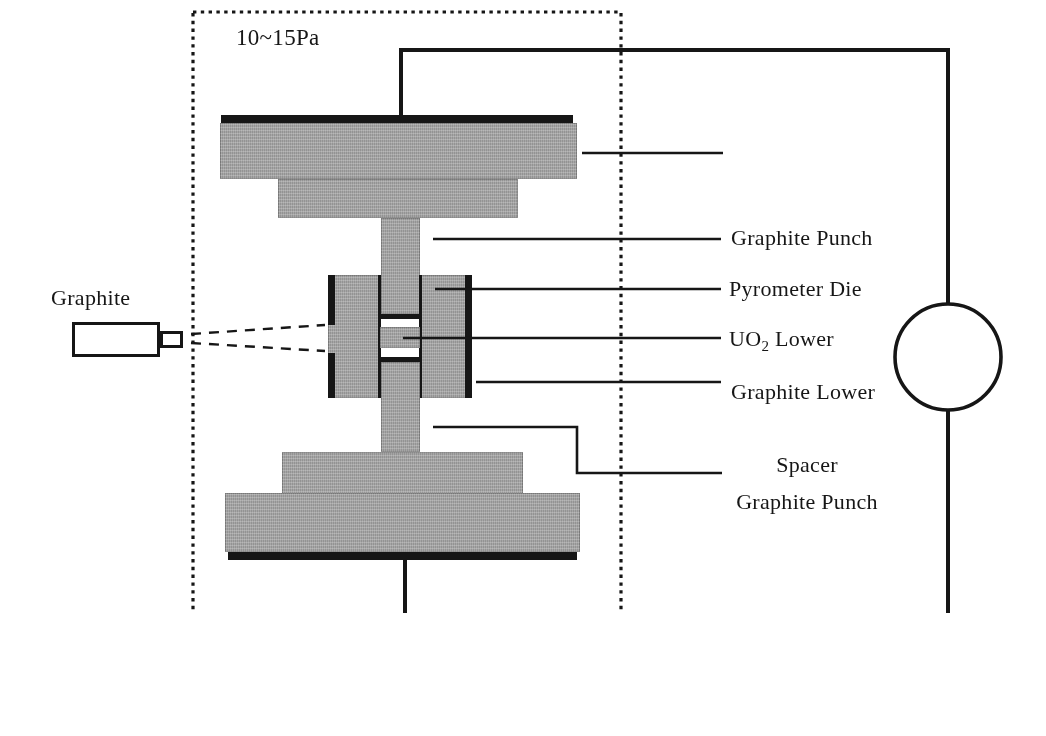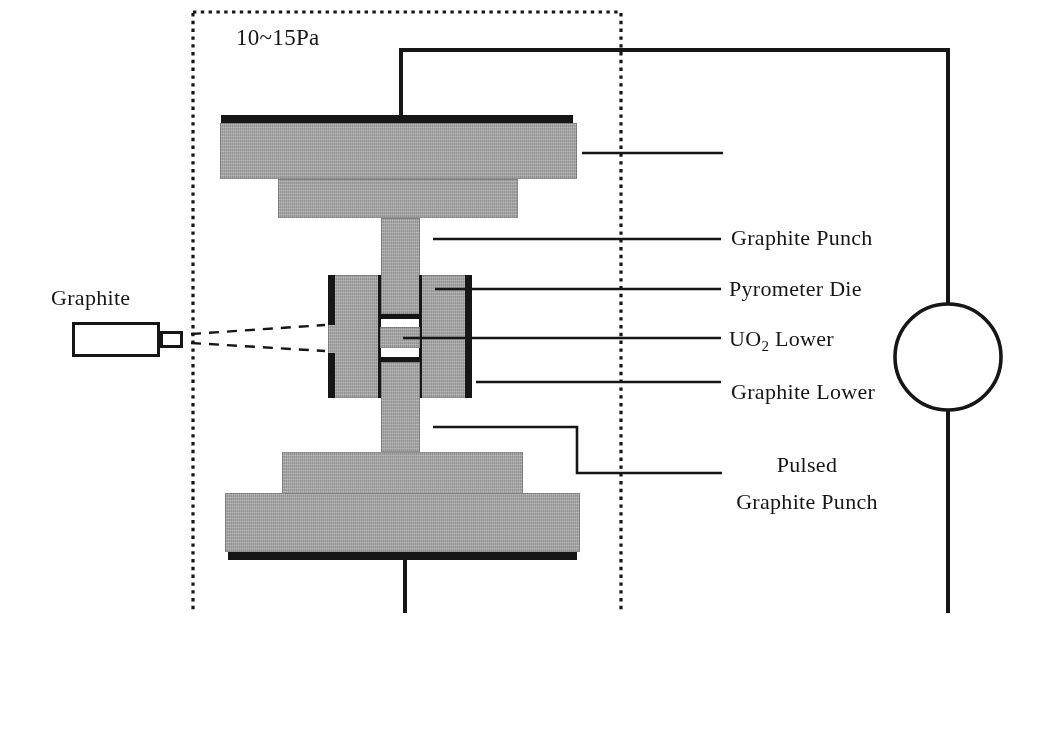--- a/index.html
+++ b/index.html
@@ -105,20 +105,20 @@
   <div class="lbl" style="left:51px;top:286px;">Graphite</div>
 
   <div class="lbl" style="left:731px;top:226px;">Graphite Punch</div>
   <div class="lbl" style="left:729px;top:277px;">Pyrometer Die</div>
 
   <div class="lbl" style="left:729px;top:327px;"><span>UO</span><sub>2</sub><span> Lower</span></div>
 
   <div class="lbl" style="left:731px;top:380px;">Graphite Lower</div>
 
   <div class="lbl centered" style="left:712px;top:446px;width:190px;line-height:37px;">
-    <div>Pulsed</div>
+    <div>Spacer</div>
     <div>Graphite Punch</div>
   </div>
 
   <div class="source-text">
   </div>
 
 </div>
 
 </body></html>

